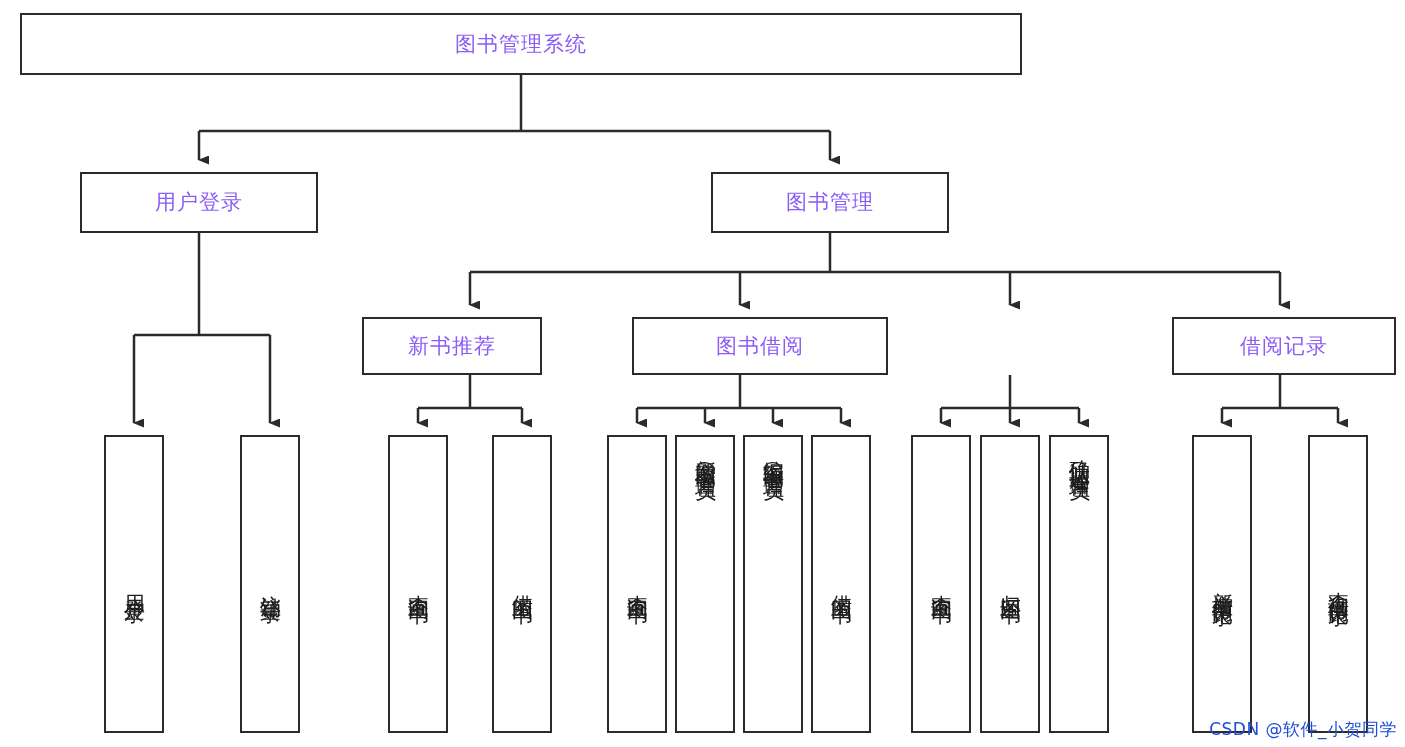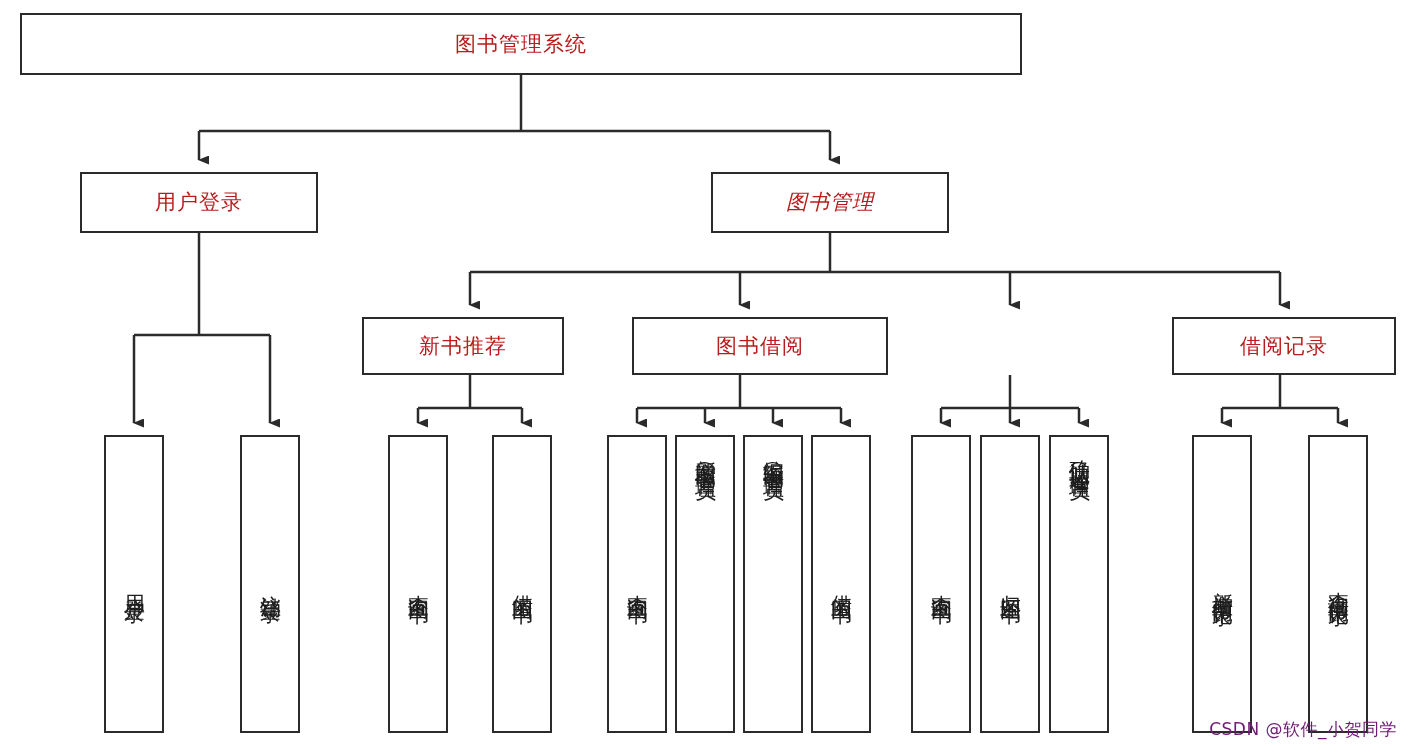--- a/index.html
+++ b/index.html
@@ -25,21 +25,21 @@
     position: absolute;
     box-sizing: border-box;
     background: #ffffff;
     border: 2.5px solid #2b2b2b;
     display: flex;
     align-items: center;
     justify-content: center;
   }
   .node-label-h {
     font-size: 21px;
-    color: #b91c1c;
+    color: #8b5cf6;
     letter-spacing: 1px;
     white-space: nowrap;
     line-height: 1;
   }
   .node-label-v {
     writing-mode: vertical-rl;
     text-orientation: upright;
     font-size: 21px;
     color: #1d1d1d;
     letter-spacing: 3px;
@@ -60,21 +60,21 @@
     top: 0;
     width: 1405px;
     height: 747px;
     pointer-events: none;
   }
   .watermark {
     position: absolute;
     right: 8px;
     bottom: 6px;
     font-size: 17px;
-    color: #701a75;
+    color: #1d4ed8;
     white-space: nowrap;
     letter-spacing: 0.5px;
   }
 </style>
 </head>
 <body>
 
 <div id="diagram-root">
 
   <svg class="connectors" viewBox="0 0 1405 747" xmlns="http://www.w3.org/2000/svg">
@@ -127,25 +127,25 @@
     </g>
   </svg>
 
   <div class="node-box" style="left:20px; top:13px; width:1002px; height:62px;">
     <span class="node-label-h">图书管理系统</span>
   </div>
 
   <div class="node-box" style="left:80px; top:172px; width:238px; height:61px;">
     <span class="node-label-h">用户登录</span>
   </div>
-  <div class="node-box" style="left:711px; top:172px; width:238px; height:61px;font-style:italic;">
+  <div class="node-box" style="left:711px; top:172px; width:238px; height:61px;">
     <span class="node-label-h">图书管理</span>
   </div>
 
-  <div class="node-box" style="left:362px; top:317px; width:202px; height:58px;">
+  <div class="node-box" style="left:362px; top:317px; width:180px; height:58px;">
     <span class="node-label-h">新书推荐</span>
   </div>
   <div class="node-box" style="left:632px; top:317px; width:256px; height:58px;">
     <span class="node-label-h">图书借阅</span>
   </div>
   <div class="node-box" style="left:1172px; top:317px; width:224px; height:58px;">
     <span class="node-label-h">借阅记录</span>
   </div>
 
   <div class="node-box leaf-box centered" style="left:104px; top:435px; width:60px; height:298px;">

